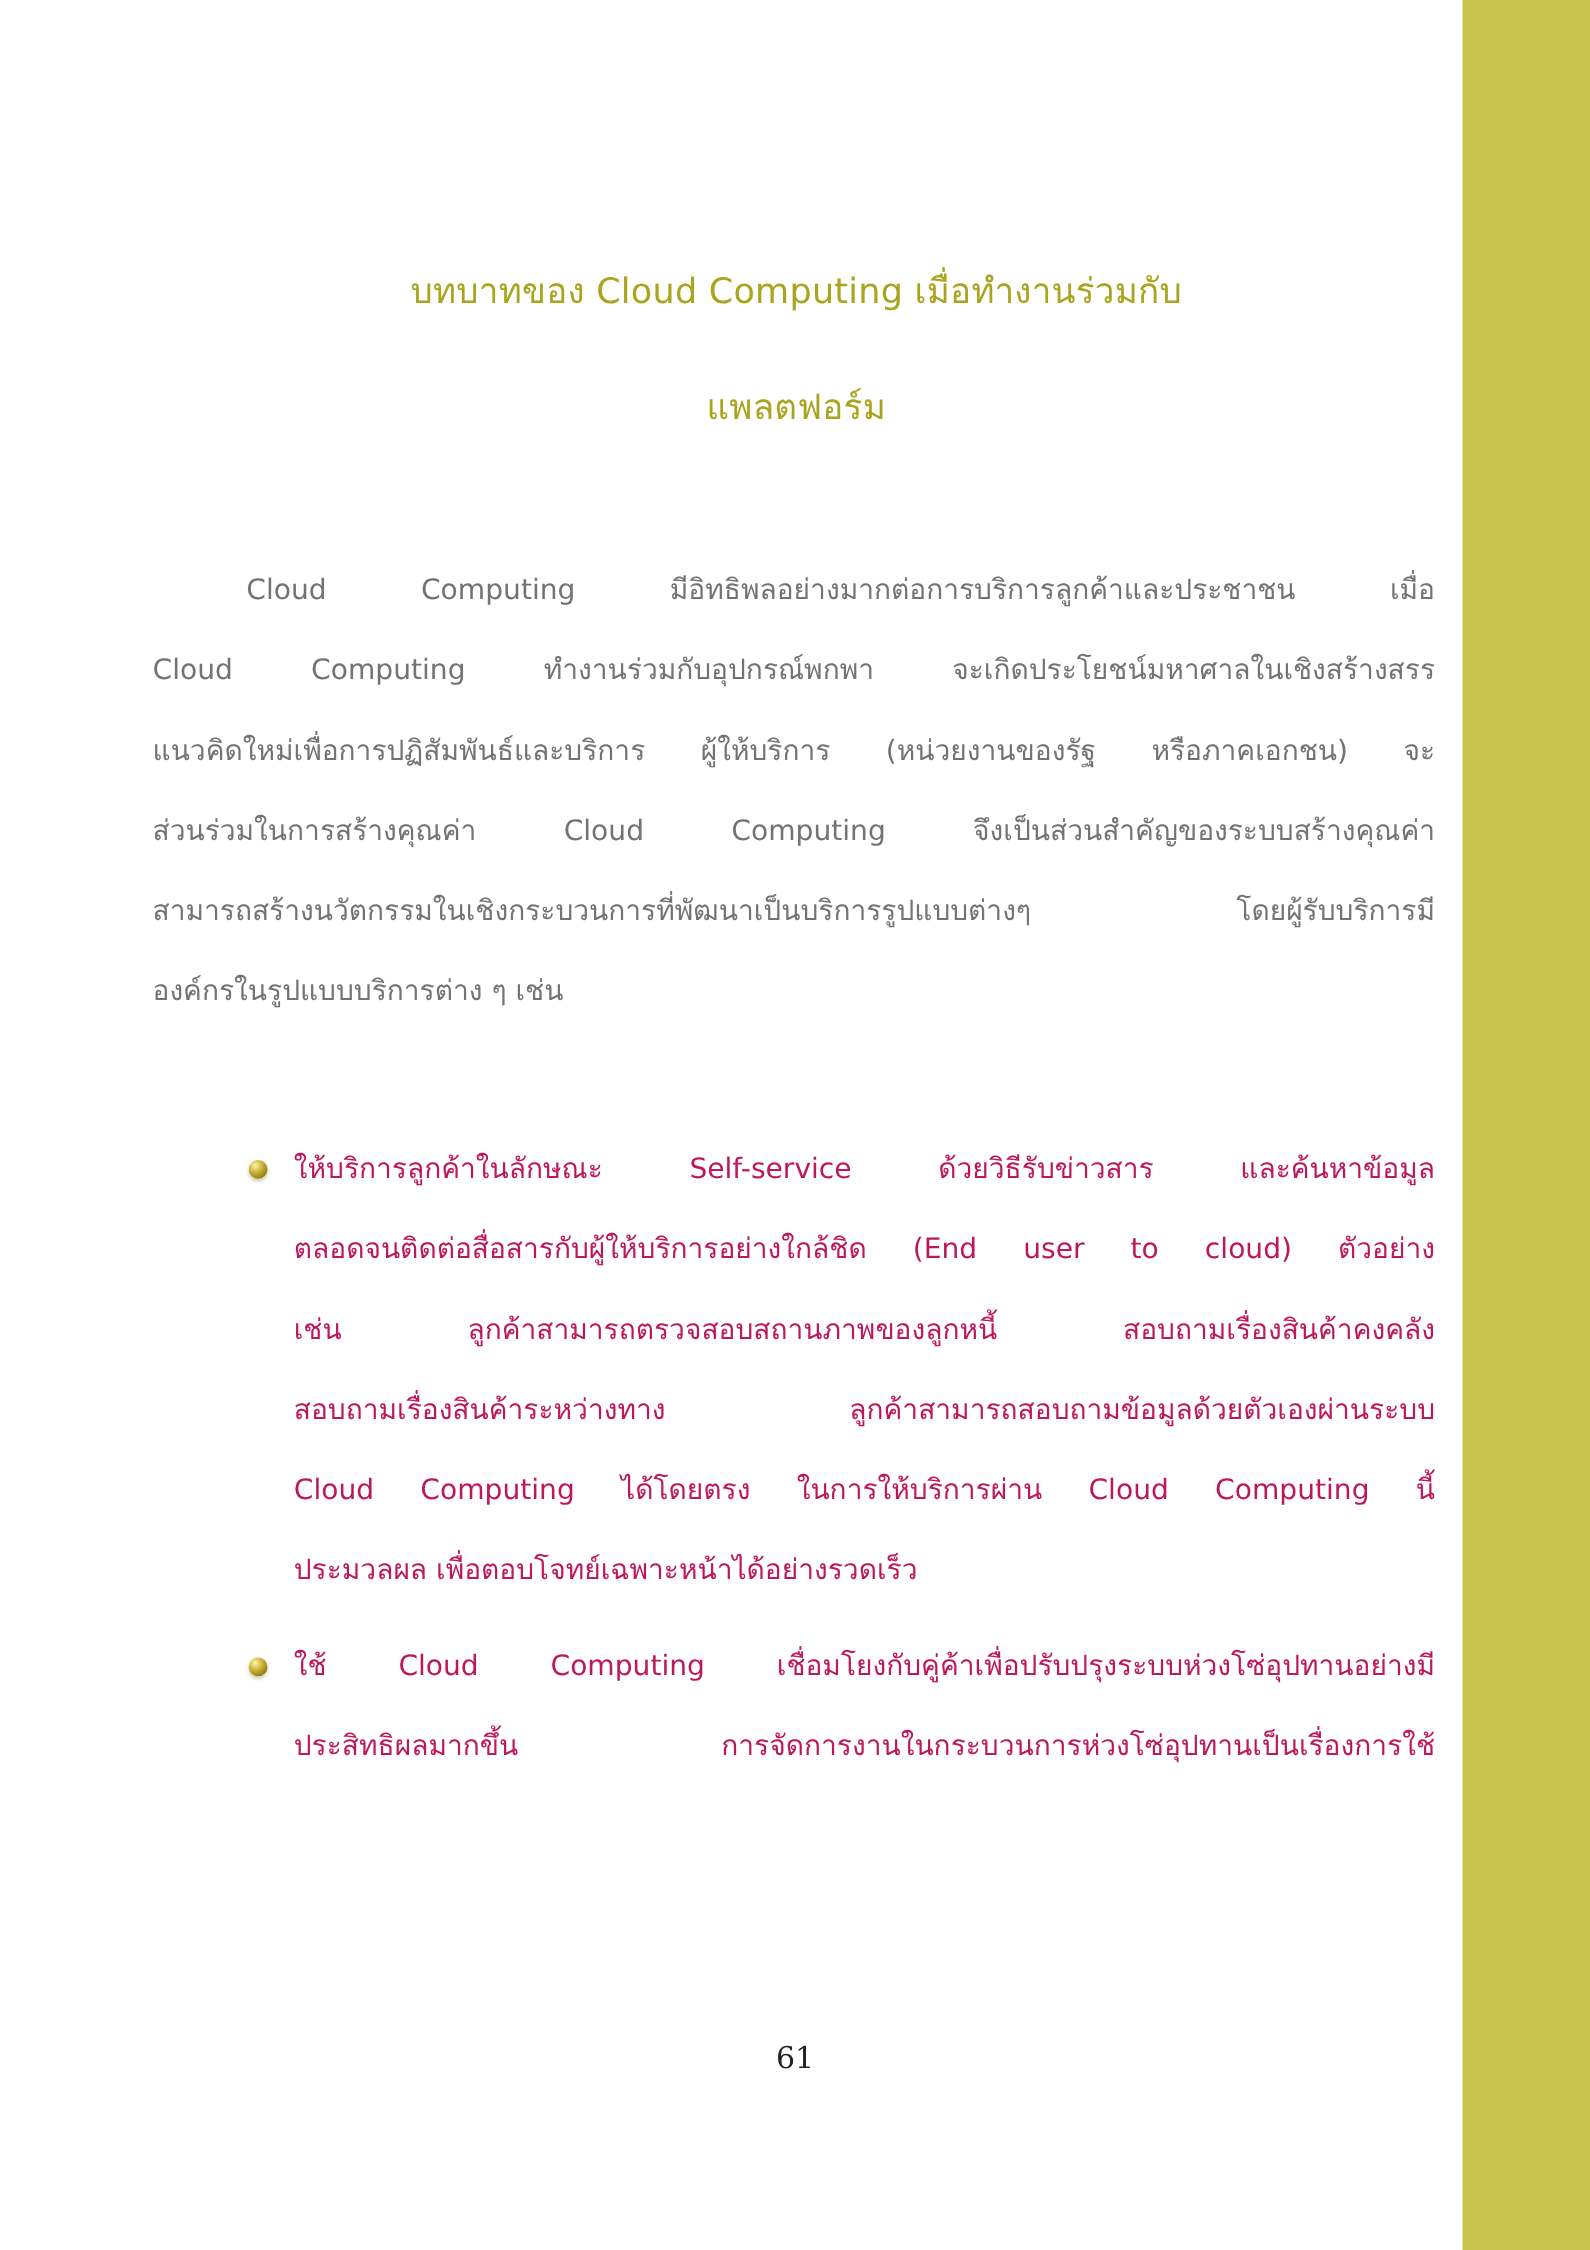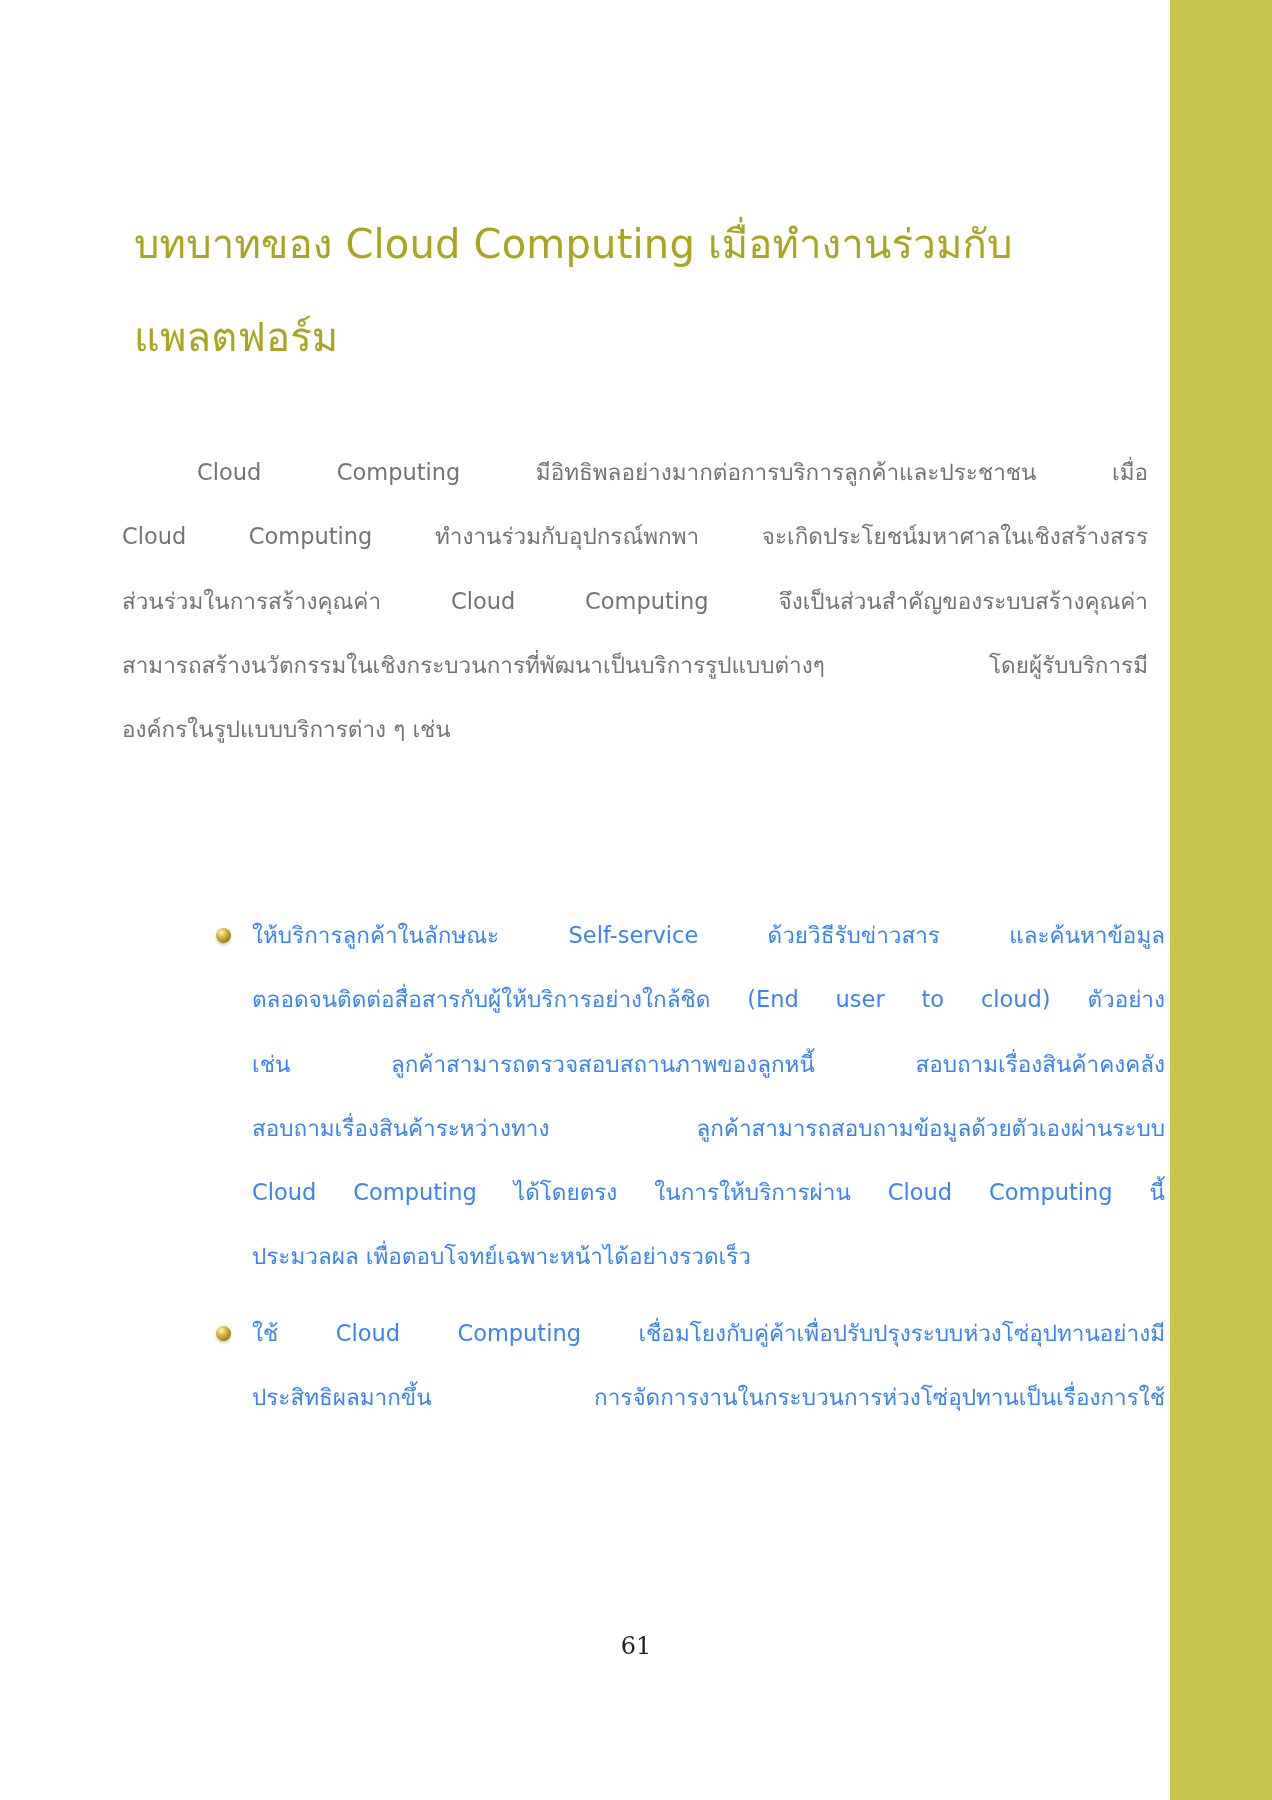--- a/index.html
+++ b/index.html
@@ -28,26 +28,27 @@
       left: 0;
       top: 0;
       width: 1170px;
       height: 1800px;
     }
     .title {
       position: absolute;
       left: 122px;
       top: 186px;
       width: 1030px;
-      margin: 12px;
+      margin: 0;
       color: #a9a51e;
       font-weight: normal;
-      font-size: 40px;
+      font-size: 28px;
       line-height: 93px;
       letter-spacing: 0.2px;
+      text-align: center;
     }
     .title .tline {
       display: block;
       white-space: nowrap;
     }
     .para {
       position: absolute;
       left: 122px;
       width: 1026px;
       top: 440px;
@@ -64,29 +65,29 @@
       overflow: hidden;
     }
     .line.last {
       text-align-last: left;
     }
     .line.indent {
       padding-left: 75px;
     }
     .bullets {
       position: absolute;
-      left: 212px;
+      left: 195px;
       top: 903px;
       width: 953px;
       margin: 0;
       padding: 0;
       list-style: none;
       font-size: 22.5px;
       line-height: 64.3px;
-      color: #3b82f6;
+      color: #be185d;
     }
     .bullet-item {
       position: relative;
       padding-left: 40px;
       margin-bottom: 12px;
     }
     .bullet-icon {
       position: absolute;
       left: 4px;
       top: 25px;
@@ -120,20 +121,21 @@
 <div class="page">
 
   <h1 class="title">
     <span class="tline">บทบาทของ Cloud Computing เมื่อทำงานร่วมกับ</span>
     <span class="tline">แพลตฟอร์ม</span>
   </h1>
 
   <div class="para">
     <span class="line indent">Cloud Computing มีอิทธิพลอย่างมากต่อการบริการลูกค้าและประชาชน เมื่อ</span>
     <span class="line">Cloud Computing ทำงานร่วมกับอุปกรณ์พกพา จะเกิดประโยชน์มหาศาลในเชิงสร้างสรร</span>
+    <span class="line">แนวคิดใหม่เพื่อการปฏิสัมพันธ์และบริการ ผู้ให้บริการ (หน่วยงานของรัฐ หรือภาคเอกชน) จะ</span>
     <span class="line">ส่วนร่วมในการสร้างคุณค่า  Cloud Computing จึงเป็นส่วนสำคัญของระบบสร้างคุณค่า</span>
     <span class="line">สามารถสร้างนวัตกรรมในเชิงกระบวนการที่พัฒนาเป็นบริการรูปแบบต่างๆ โดยผู้รับบริการมี</span>
     <span class="line last">องค์กรในรูปแบบบริการต่าง ๆ เช่น</span>
   </div>
 
   <ul class="bullets">
     <li class="bullet-item">
       <span class="bullet-icon"></span>
       <span class="line">ให้บริการลูกค้าในลักษณะ Self-service ด้วยวิธีรับข่าวสาร และค้นหาข้อมูล</span>
       <span class="line">ตลอดจนติดต่อสื่อสารกับผู้ให้บริการอย่างใกล้ชิด (End user to cloud) ตัวอย่าง</span>

